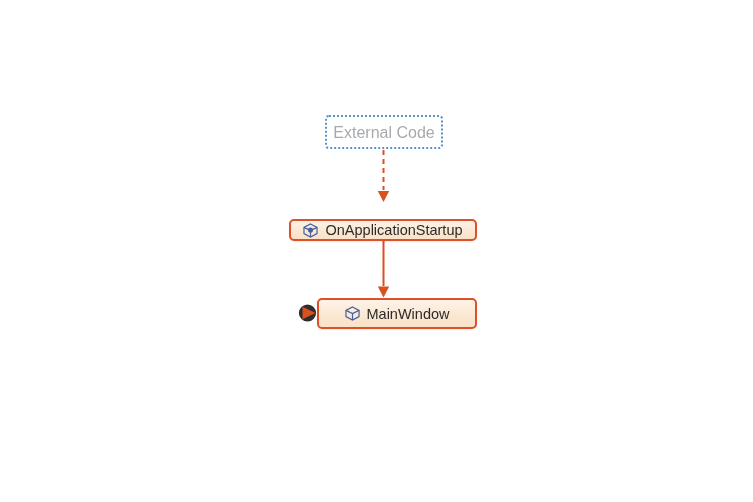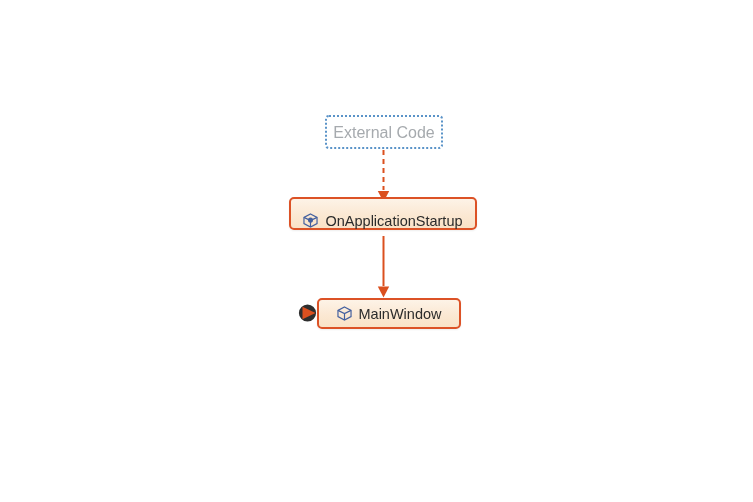--- a/index.html
+++ b/index.html
@@ -56,29 +56,28 @@
   .node.hot {
     border: 2px solid #dc5226;
     border-radius: 5px;
     background: linear-gradient(180deg, #fdf3e7 0%, #fbe8d3 55%, #f9e2c7 100%);
     color: #2b2b2b;
     font-size: 14.5px;
     box-shadow: 0 1px 2px rgba(0,0,0,0.07);
   }
   .node.startup {
     left: 289px;
-    top: 197px;
+    top: 219px;
     width: 188px;
-    height: 33px;
-    align-items: flex-end;
+    height: 22px;
   }
   .node.mainwin {
     left: 317px;
     top: 298px;
-    width: 144px;
+    width: 160px;
     height: 31px;
   }
   .node-icon {
     display: inline-flex;
     width: 15px;
     height: 15px;
     margin-right: 7px;
     flex: 0 0 auto;
   }
   .node-label {

